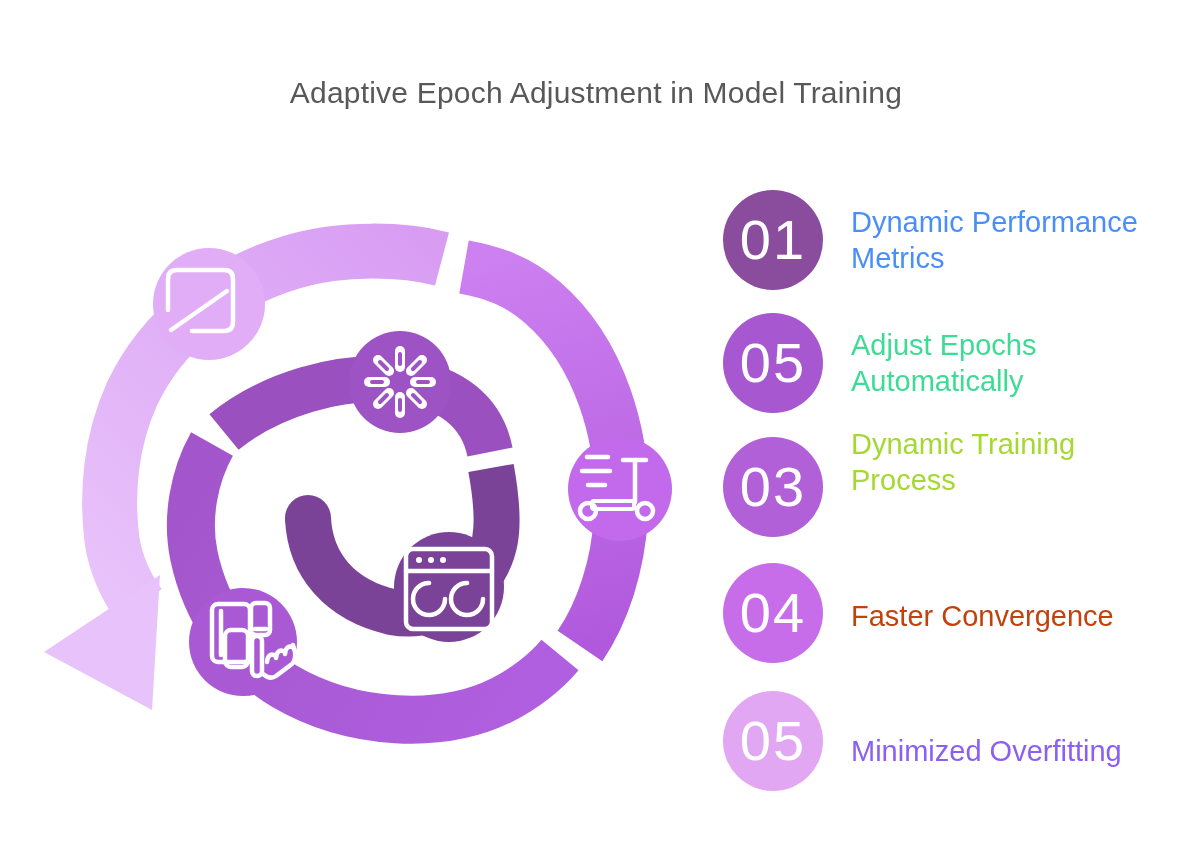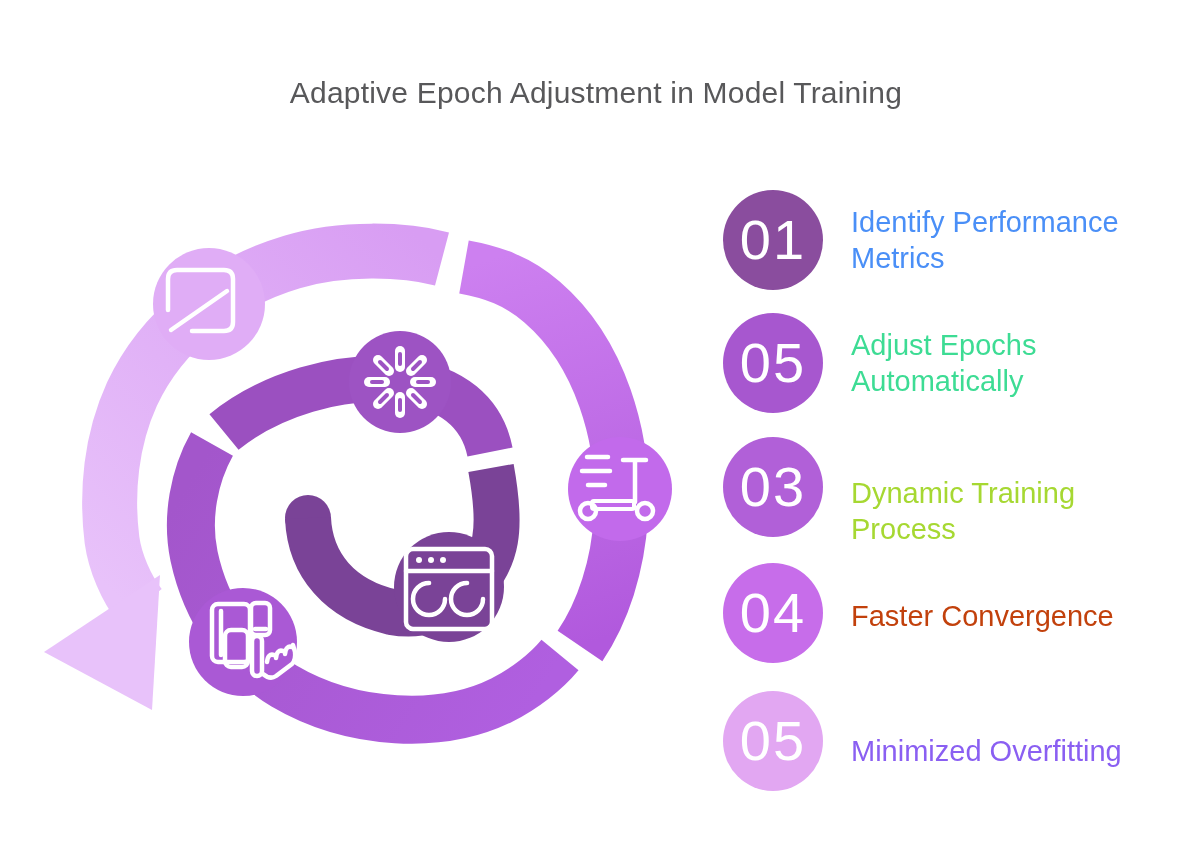--- a/index.html
+++ b/index.html
@@ -123,31 +123,31 @@
     <path d="M 276,658 q 1,-9 7,-7"></path>
     <path d="M 285,654 q 1,-9 7,-7"></path>
   </g>
 </svg>
 
 <div>
 
   <div class="step-circle" style="left: 723px; top: 190px; background: rgb(138, 77, 158);">
     <span class="step-number">01</span>
   </div>
-  <div class="step-label" style="left: 851px; top: 204px; color: rgb(74, 143, 247);">Identify Performance Metrics</div>
+  <div class="step-label" style="left: 851px; top: 204px; color: rgb(74, 143, 247);">Dynamic Performance Metrics</div>
 
   <div class="step-circle" style="left: 723px; top: 313px; background: rgb(167, 87, 207);">
     <span class="step-number">05</span>
   </div>
   <div class="step-label" style="left: 851px; top: 327px; color: rgb(61, 220, 148);">Adjust Epochs Automatically</div>
 
   <div class="step-circle" style="left: 723px; top: 437px; background: rgb(177, 96, 216);">
     <span class="step-number">03</span>
   </div>
-  <div class="step-label" style="left: 851px; top: 475px; color: rgb(166, 216, 50);">Dynamic Training Process</div>
+  <div class="step-label" style="left: 851px; top: 426px; color: rgb(166, 216, 50);">Dynamic Training Process</div>
 
   <div class="step-circle" style="left: 723px; top: 563px; background: rgb(199, 109, 234);">
     <span class="step-number">04</span>
   </div>
   <div class="step-label" style="left: 851px; top: 598px; color: #c2410c;">Faster Convergence</div>
 
   <div class="step-circle" style="left: 723px; top: 691px; background: rgb(226, 167, 242);">
     <span class="step-number">05</span>
   </div>
   <div class="step-label" style="left: 851px; top: 723px; color: rgb(138, 95, 242); margin-top: 10px;">Minimized Overfitting</div>

